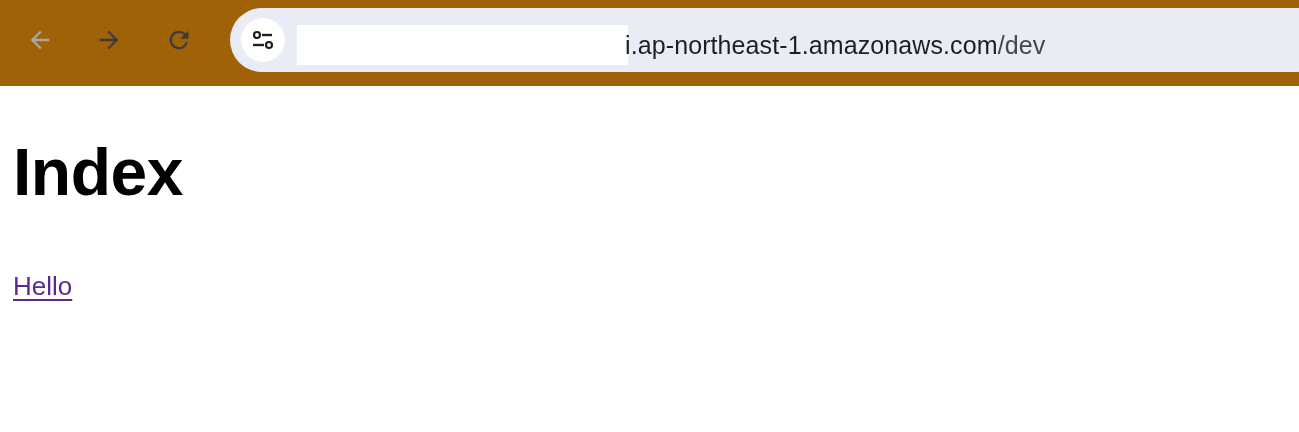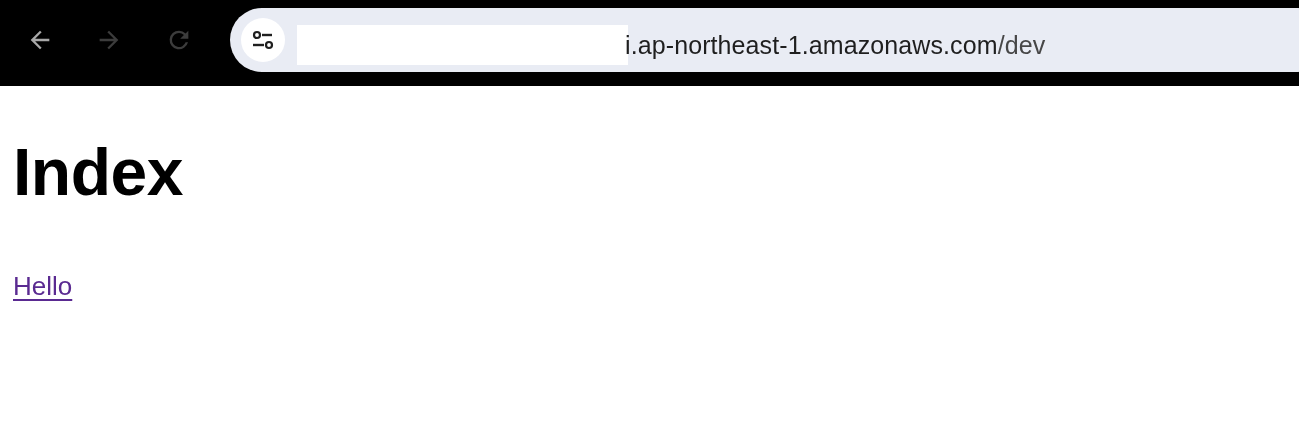--- a/index.html
+++ b/index.html
@@ -8,21 +8,21 @@
       height: 432px;
       background: #ffffff;
       overflow: hidden;
       font-family: "Liberation Sans", "DejaVu Sans", sans-serif;
     }
     .toolbar {
       position: absolute;
       left: 0; top: 0;
       width: 1299px;
       height: 108px;
-      background: #000000;
+      background: #a16207;
       border-bottom: 2px solid #e6e6e6;
     }
     .nav-btn {
       position: absolute;
       top: 20px;
       width: 40px;
       height: 40px;
       display: flex;
       align-items: center;
       justify-content: center;

